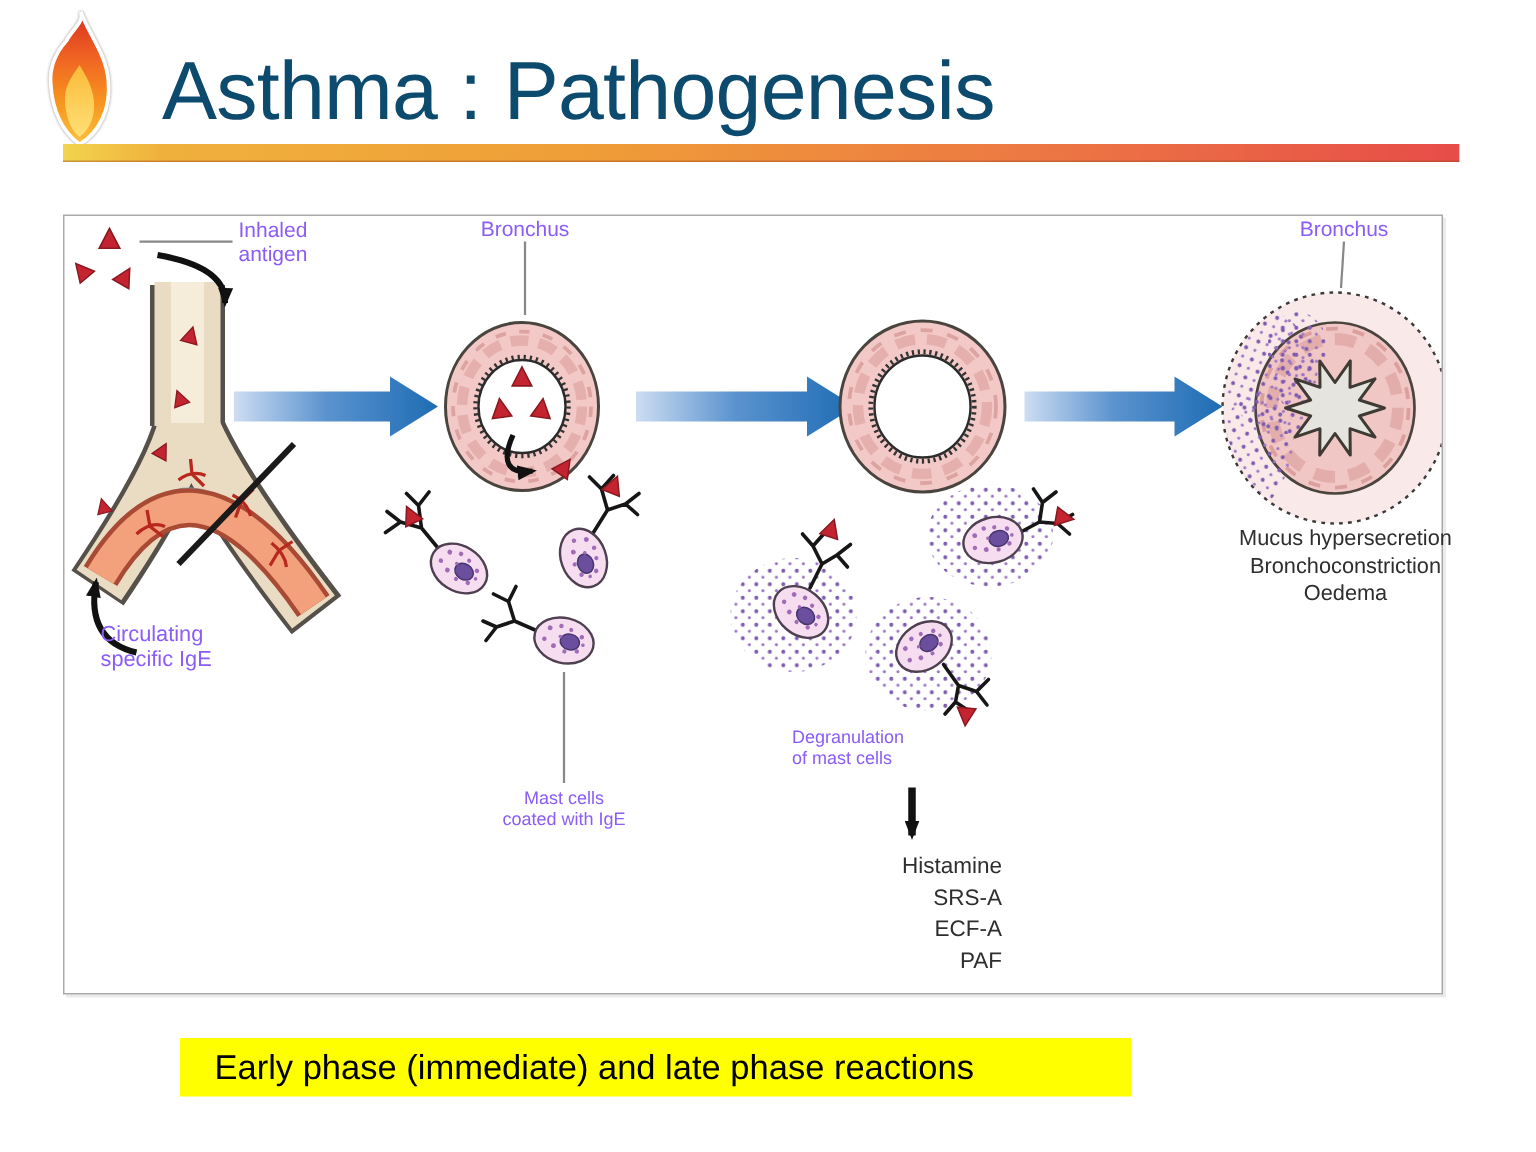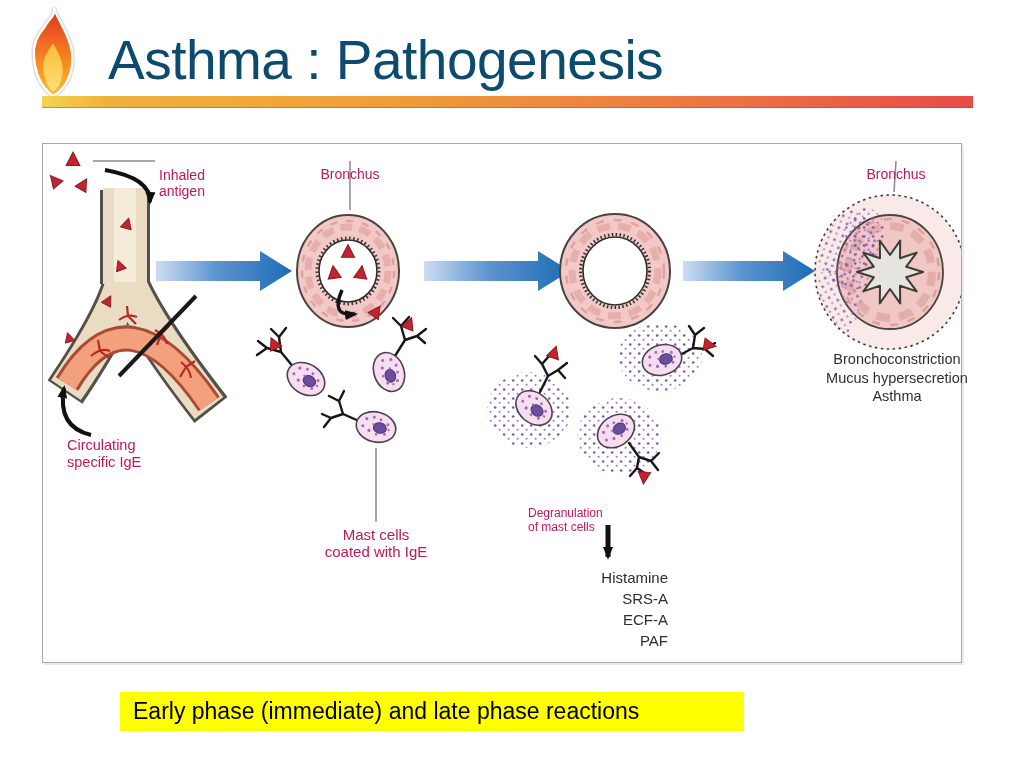--- a/index.html
+++ b/index.html
@@ -12,38 +12,38 @@
         filter:drop-shadow(0 0 1px rgba(60,60,60,.55));}
   .title{position:absolute;left:108px;top:32px;font-size:55px;line-height:1.05;
          color:#0c4a6e;letter-spacing:-0.5px;white-space:nowrap;}
   .rule{position:absolute;left:42px;top:96px;width:931px;height:11px;
         background:linear-gradient(90deg,#f2d44e 0%,#f0b13c 7%,#ef9d38 38%,#ec7544 72%,#e74c48 100%);
         border-bottom:1px solid rgba(150,70,30,.45);}
   
   .frame{position:absolute;left:42px;top:143px;width:918px;height:518px;
          border:1.5px solid #a9a9a9;background:#fff;box-shadow:2px 2px 0 rgba(0,0,0,.08);}
   .frame svg.art{position:absolute;left:0;top:0;width:100%;height:100%;}
-  .lbl{position:absolute;color:#be185d;font-size:14px;line-height:1.15;
-       white-space:pre-line;margin-top:22px;}
+  .lbl{position:absolute;color:#8b5cf6;font-size:14px;line-height:1.15;
+       white-space:pre-line;}
   .lbl-inhaled{left:116px;top:1px;width:110px;}
   .lbl-bronchus-mid{left:257px;top:0px;width:100px;text-align:center;}
   .lbl-bronchus-right{left:803px;top:0px;width:100px;text-align:center;}
   .lbl-circ{left:24px;top:271px;width:122px;text-align:left;font-size:14.5px;}
-  .lbl-mast{left:252px;top:360px;width:162px;text-align:center;font-size:15px;}
+  .lbl-mast{left:252px;top:382px;width:162px;text-align:center;font-size:12px;}
   .lbl-degran{left:485px;top:341px;width:160px;font-size:12px;}
   .med-list{position:absolute;left:505px;top:423px;width:120px;text-align:right;
             color:#2e2e2e;font-size:15px;line-height:21px;}
   .med-list span{display:block;}
   .outcomes{position:absolute;left:762px;top:206px;width:184px;text-align:center;
             color:#2e2e2e;font-size:14.5px;line-height:18.5px;}
   .outcomes span{display:block;}
   
   .caption{position:absolute;left:120px;top:692px;width:611px;height:39px;
            background:#ffff00;color:#000;font-size:23px;line-height:39px;
-           padding-left:13px;}
+           padding-left:23px;}
 </style>
 </head>
 <body>
 
 <svg class="logo" viewBox="0 0 60 100" aria-hidden="true">
   <defs>
     <linearGradient id="flameOuter" x1="0" y1="0" x2="0" y2="1">
       <stop offset="0" stop-color="#da2f1f"></stop>
         <stop offset="0.35" stop-color="#f06423"></stop>
       <stop offset="0.68" stop-color="#f7941e"></stop>
@@ -226,19 +226,19 @@
 coated with IgE</div>
   <div class="lbl lbl-degran">Degranulation
 of mast cells</div>
   <div class="med-list">
     <span>Histamine</span>
     <span>SRS-A</span>
     <span>ECF-A</span>
     <span>PAF</span>
   </div>
   <div class="outcomes">
+    <span>Mucus hypersecretion</span>
     <span>Bronchoconstriction</span>
-    <span>Mucus hypersecretion</span>
-    <span>Asthma</span>
+    <span>Oedema</span>
   </div>
 </div>
 
 <div class="caption">Early phase (immediate) and late phase reactions</div>
 
 </body></html>

